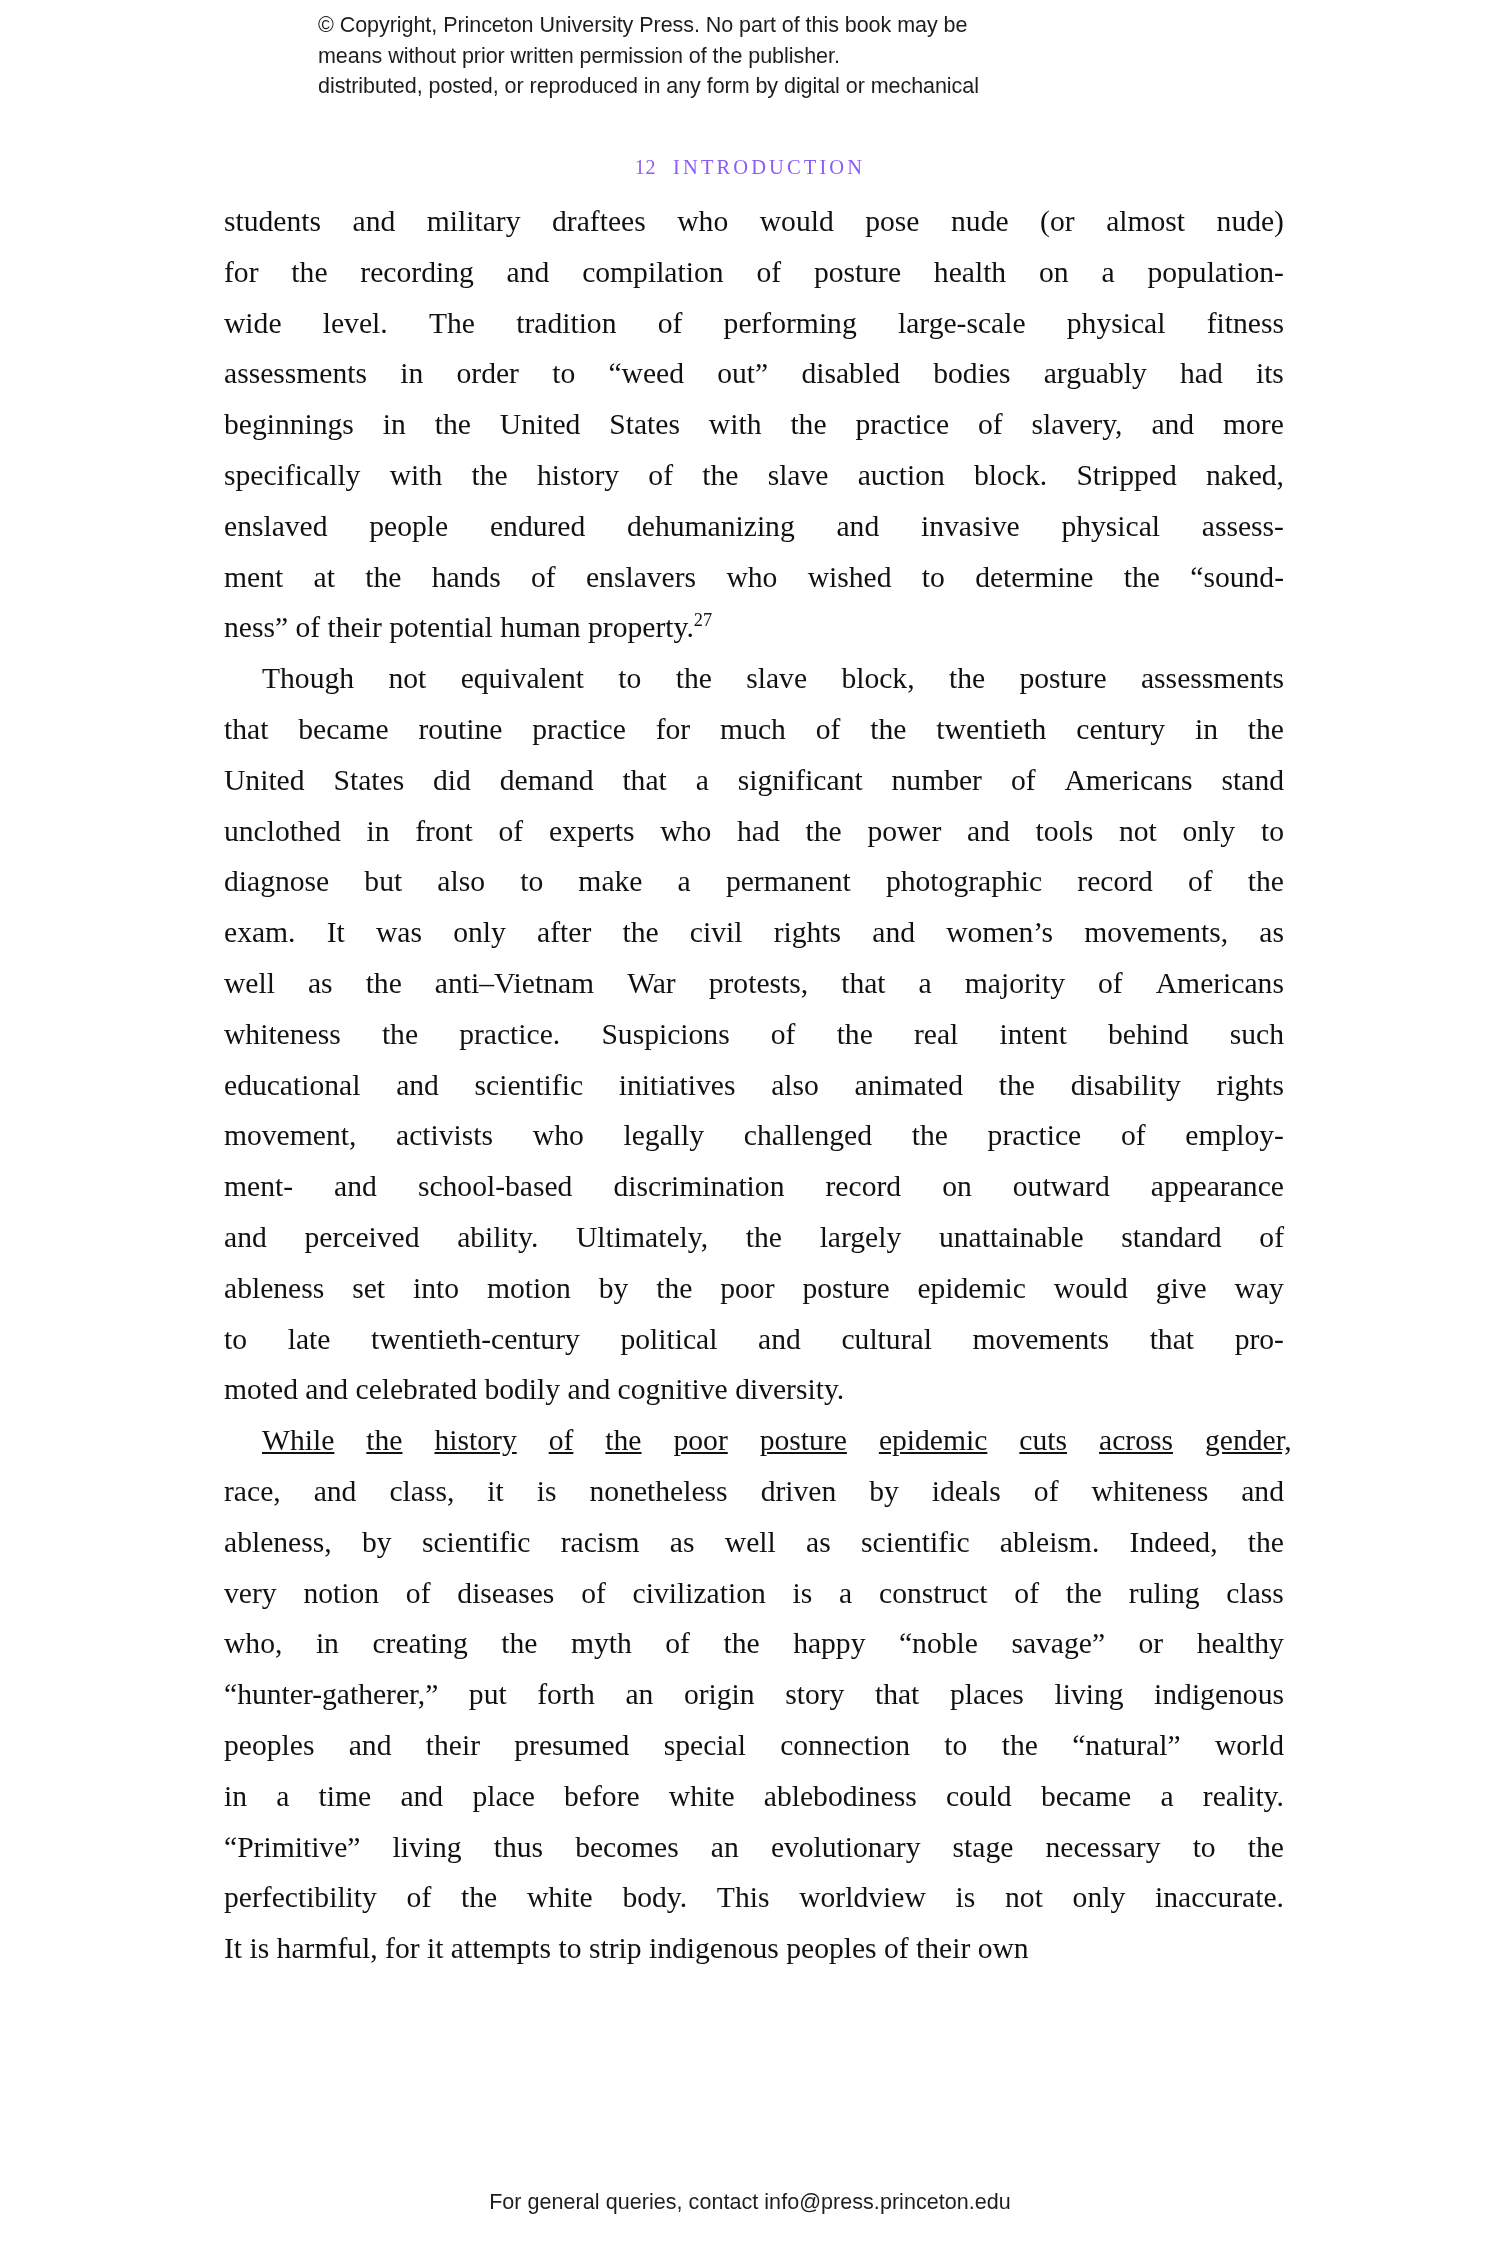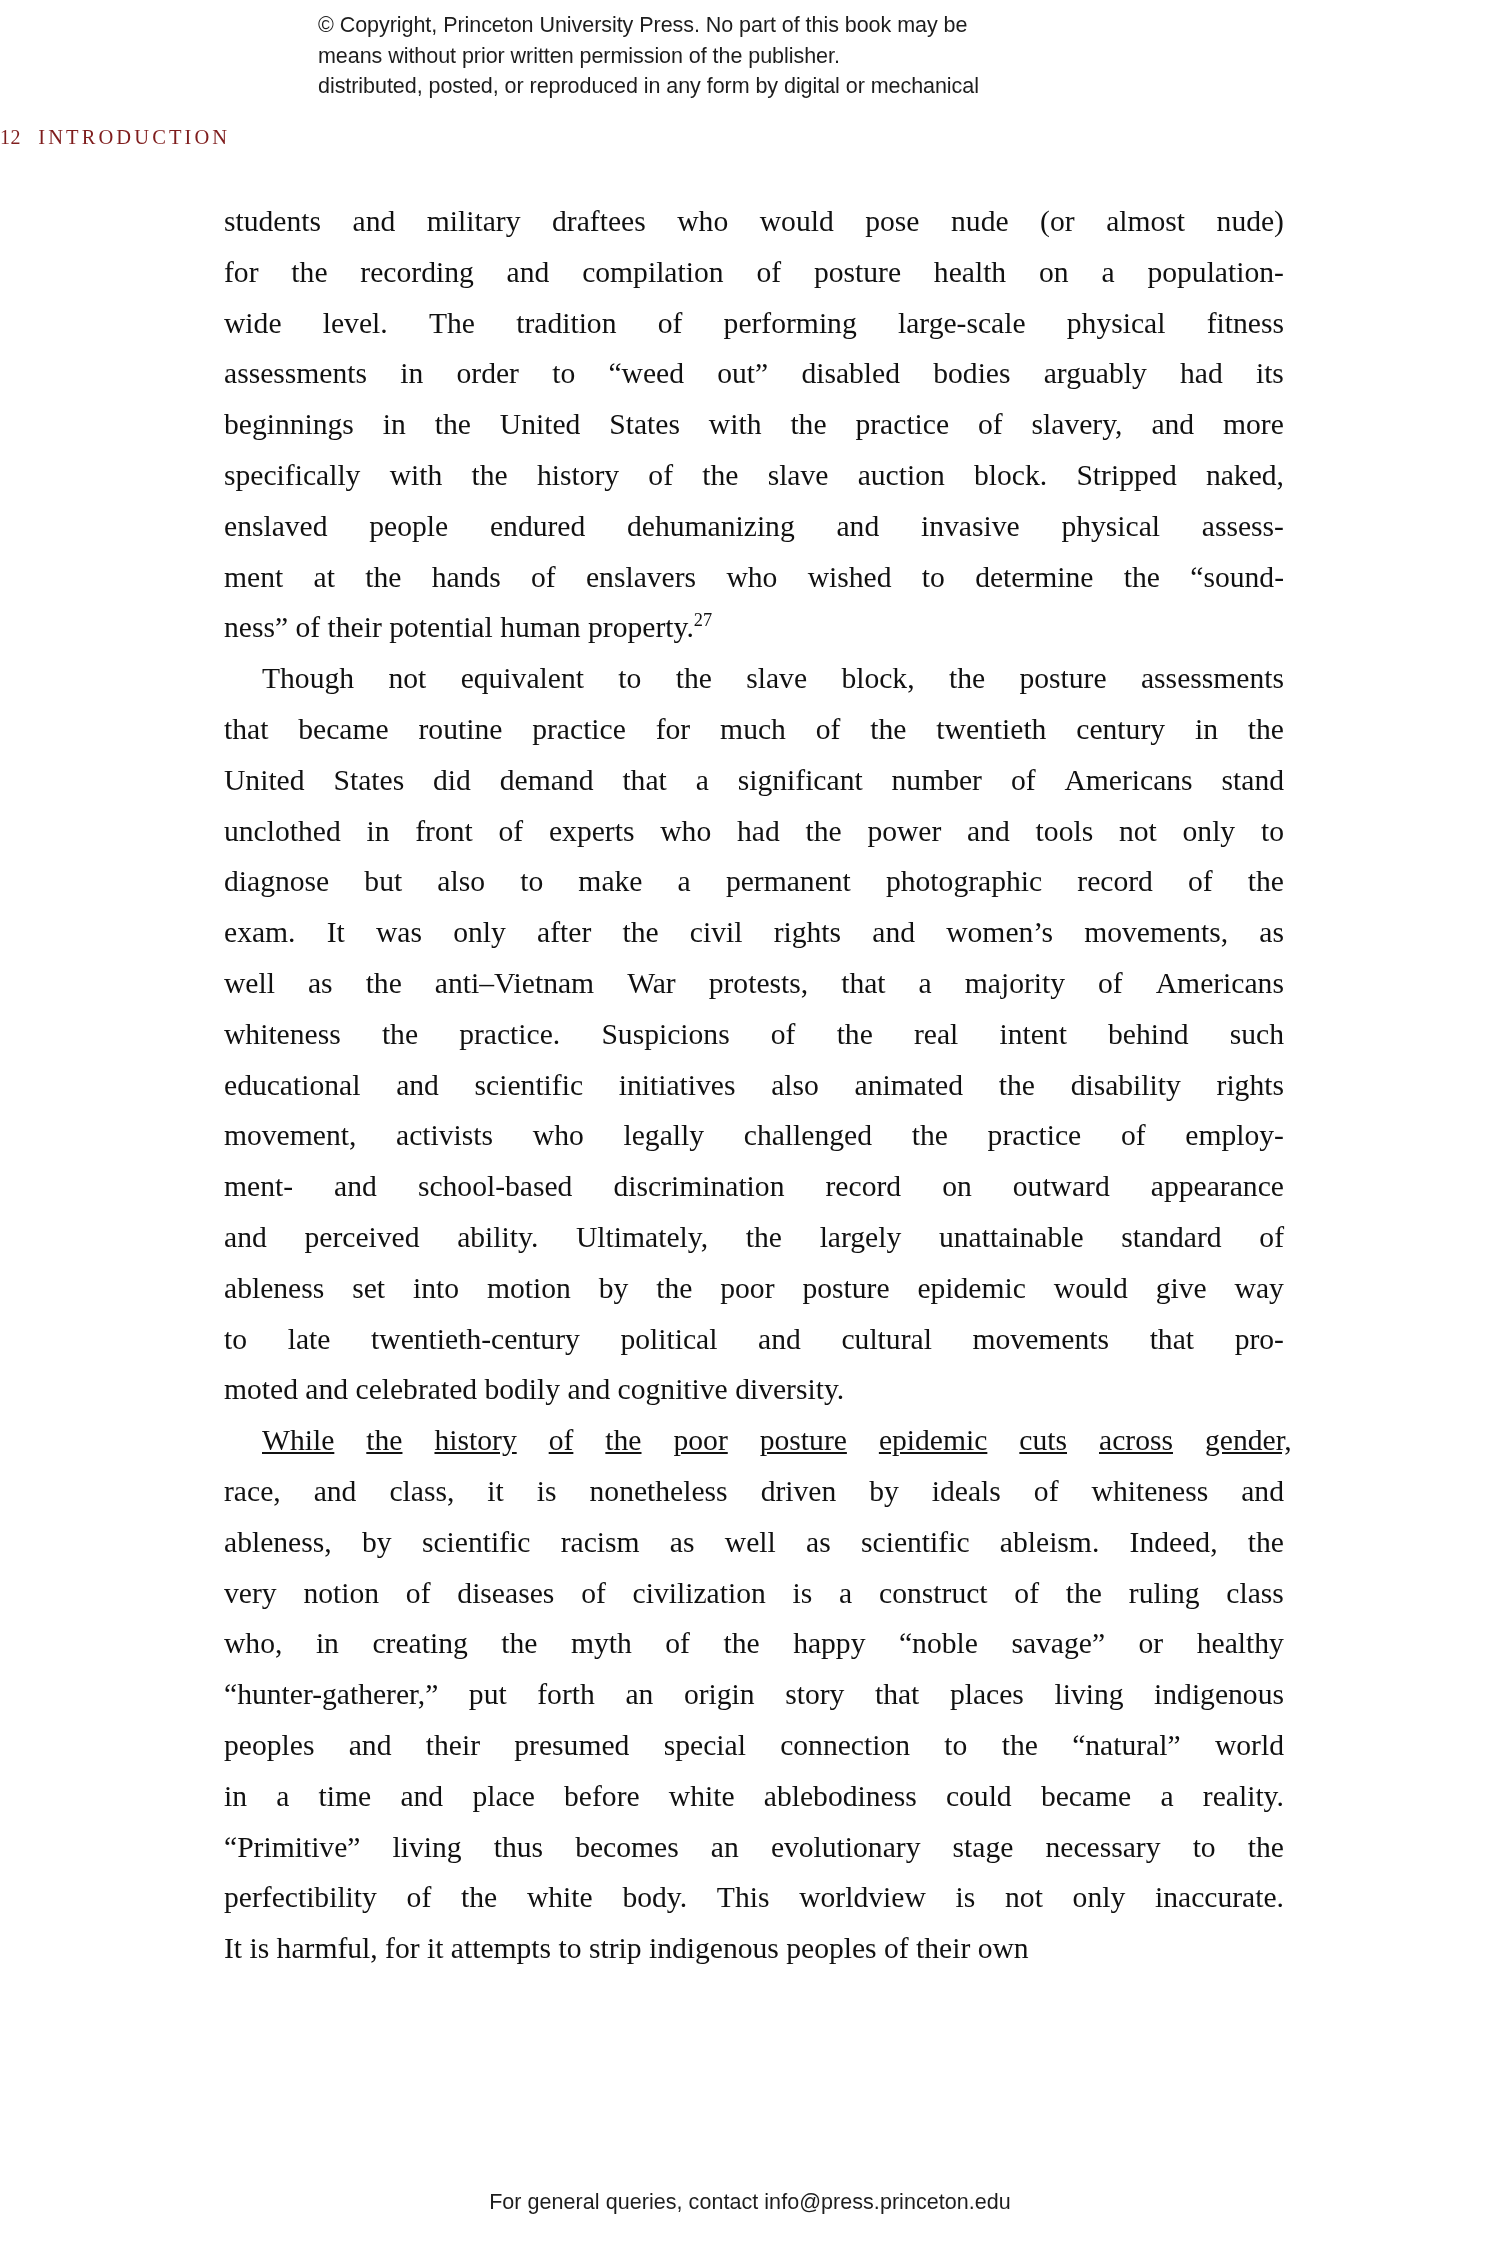--- a/index.html
+++ b/index.html
@@ -34,23 +34,24 @@
   .copyright-notice .cn-line {
     display: block;
     white-space: nowrap;
   }
 
   
   .running-head {
     position: absolute;
     left: 0;
     right: 0;
-    top: 126px;
+    top: 156px;
+    text-align: center;
     font-family: "Liberation Serif", serif;
-    color: #7f1d1d;
+    color: #8b5cf6;
   }
   .running-head .folio {
     font-size: 20px;
     letter-spacing: 0.6px;
   }
   .running-head .chapter-title {
     font-size: 20.5px;
     letter-spacing: 3.1px;
     margin-left: 17px;
   }

